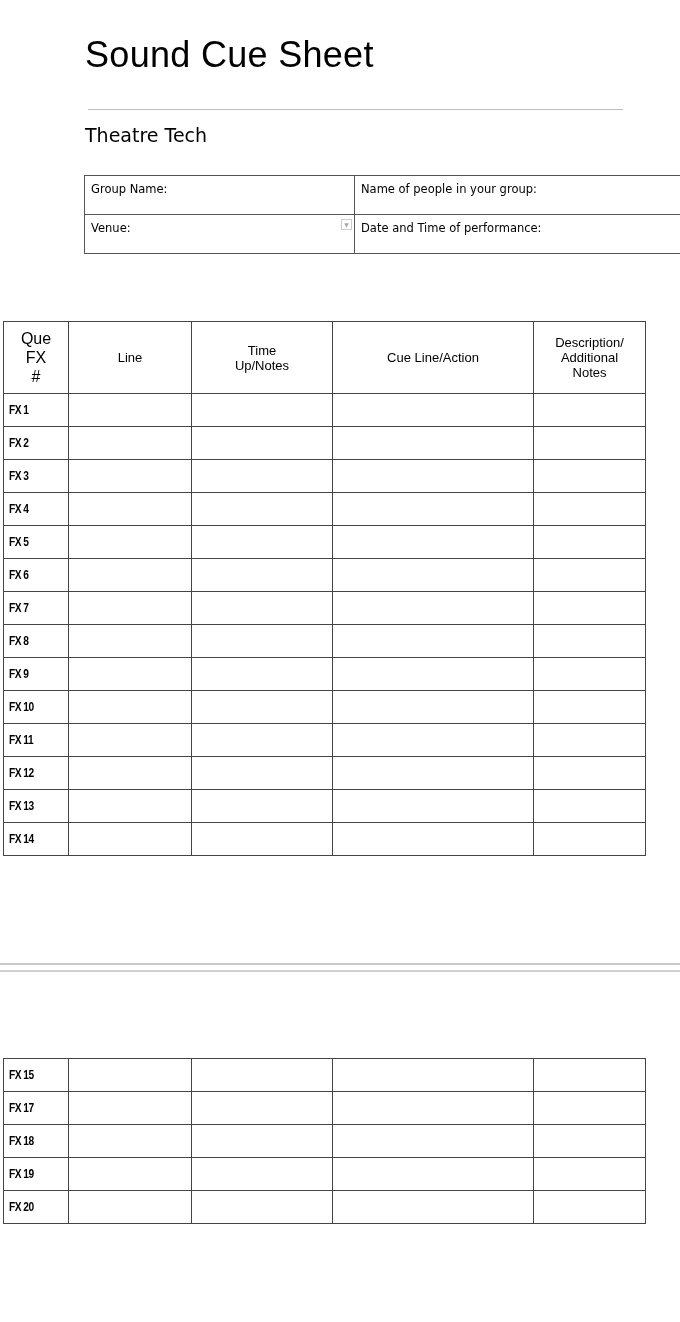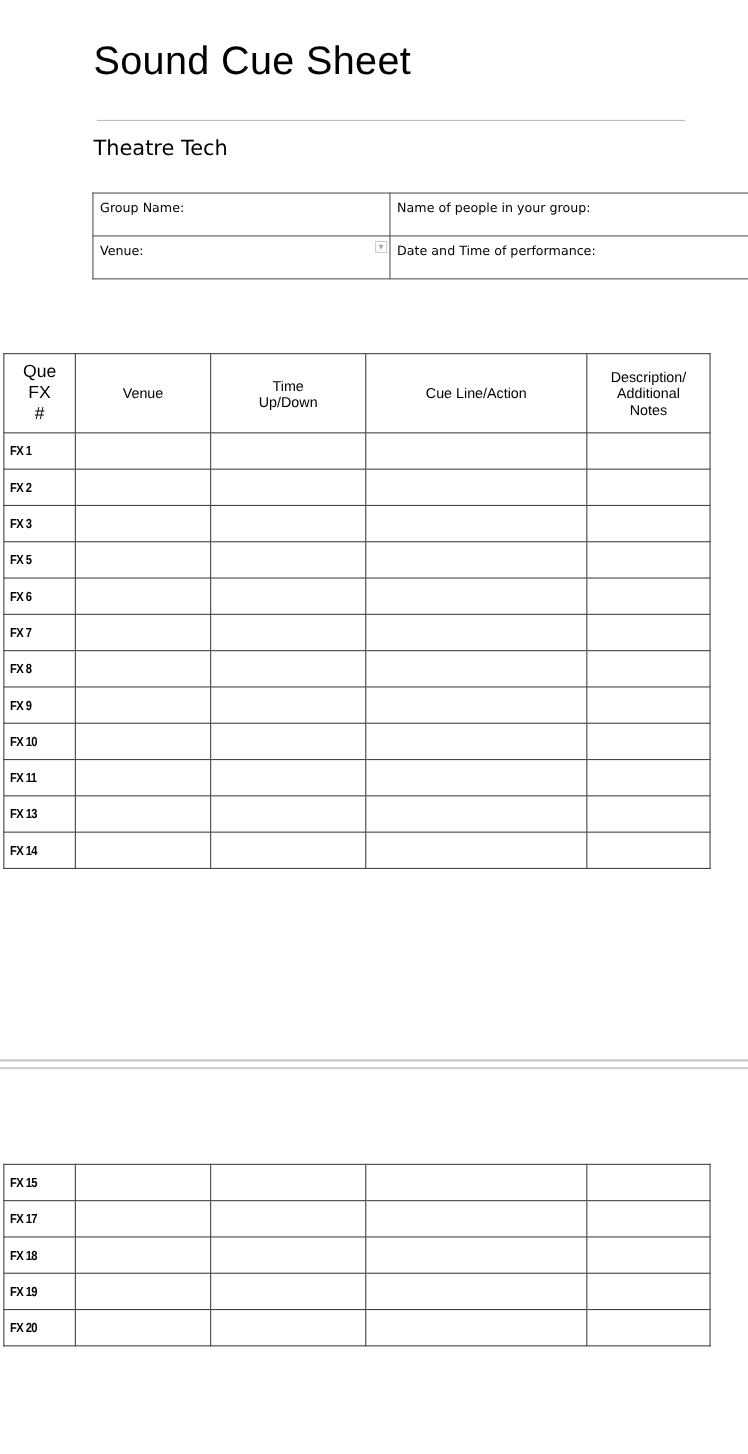--- a/index.html
+++ b/index.html
@@ -64,24 +64,24 @@
       <col class="c-cue">
       <col class="c-desc">
     </colgroup>
   <thead>
     <tr>
       <th class="que">
         <div>Que</div>
         <div>FX</div>
         <div>#</div>
       </th>
-      <th>Venue</th>
+      <th>Line</th>
       <th>
         <div>Time</div>
-        <div>Up/Down</div>
+        <div>Up/Notes</div>
       </th>
       <th>Cue Line/Action</th>
       <th>
         <div>Description/</div>
         <div>Additional</div>
         <div>Notes</div>
       </th>
     </tr>
   </thead>
   <tbody id="t1body">
@@ -100,20 +100,27 @@
         <td></td>
       </tr>
       <tr>
         <td class="fx"><span class="fxlabel">FX 3</span></td>
         <td></td>
         <td></td>
         <td></td>
         <td></td>
       </tr>
       <tr>
+        <td class="fx"><span class="fxlabel">FX 4</span></td>
+        <td></td>
+        <td></td>
+        <td></td>
+        <td></td>
+      </tr>
+      <tr>
         <td class="fx"><span class="fxlabel">FX 5</span></td>
         <td></td>
         <td></td>
         <td></td>
         <td></td>
       </tr>
       <tr>
         <td class="fx"><span class="fxlabel">FX 6</span></td>
         <td></td>
         <td></td>
@@ -143,20 +150,27 @@
       </tr>
       <tr>
         <td class="fx"><span class="fxlabel">FX 10</span></td>
         <td></td>
         <td></td>
         <td></td>
         <td></td>
       </tr>
       <tr>
         <td class="fx"><span class="fxlabel">FX 11</span></td>
+        <td></td>
+        <td></td>
+        <td></td>
+        <td></td>
+      </tr>
+      <tr>
+        <td class="fx"><span class="fxlabel">FX 12</span></td>
         <td></td>
         <td></td>
         <td></td>
         <td></td>
       </tr>
       <tr>
         <td class="fx"><span class="fxlabel">FX 13</span></td>
         <td></td>
         <td></td>
         <td></td>

